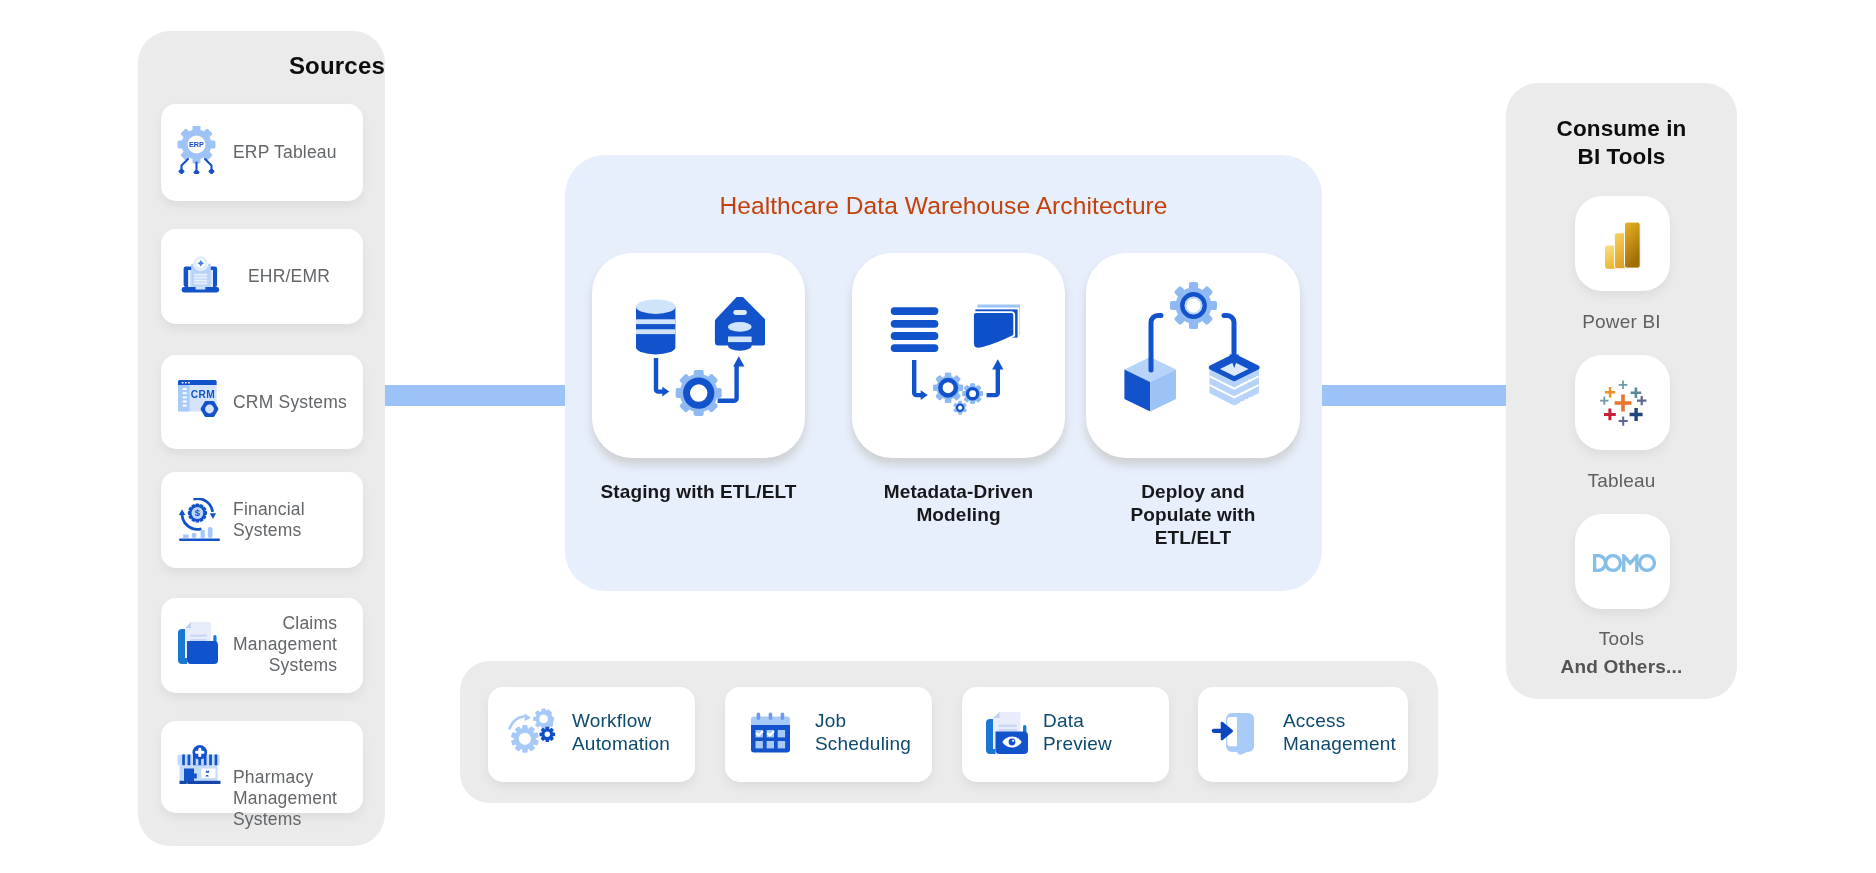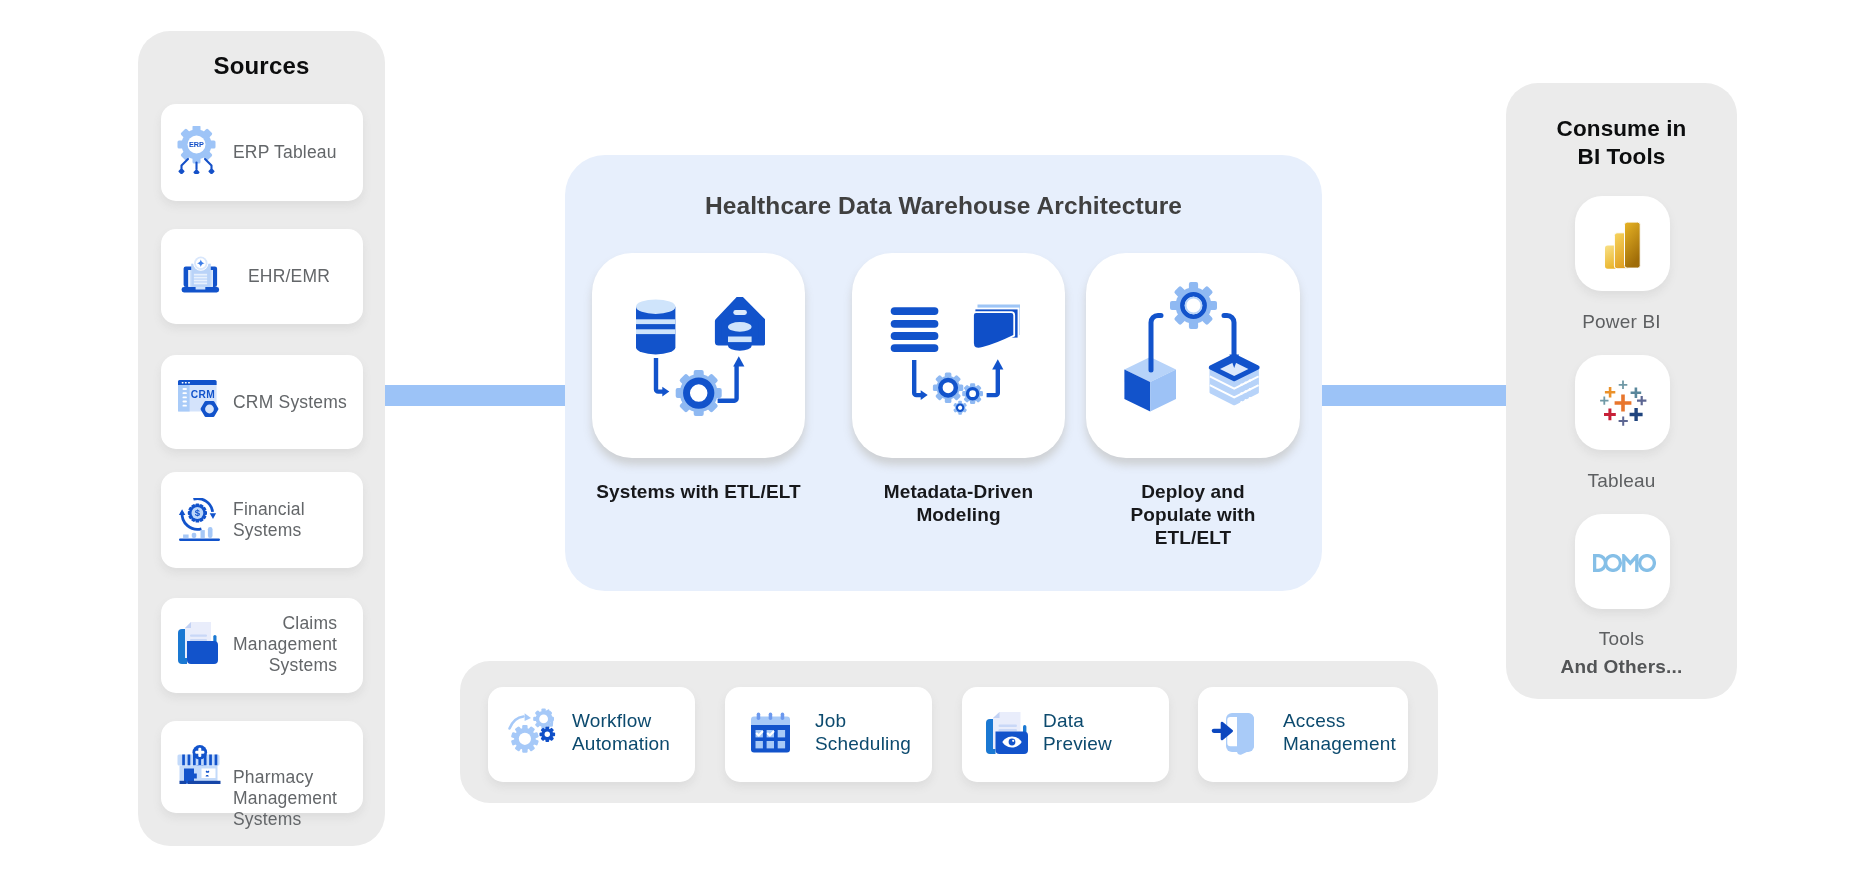--- a/index.html
+++ b/index.html
@@ -14,21 +14,21 @@
   .rlbl { position:absolute; font-size:19px; color:#5d5f61; text-align:center; width:231px; letter-spacing:0.2px; }
 </style>
 </head>
 <body>
 <div id="stage">
 
   <div class="abs" style="left:384px;top:385px;width:183px;height:21px;background:#9cc3f7"></div>
   <div class="abs" style="left:1322px;top:385px;width:184px;height:21px;background:#9cc3f7"></div>
 
   <div class="panel" style="left:138px;top:31px;width:247px;height:815px;border-radius:32px;"></div>
-  <div class="abs" style="left:138px;top:52px;width:247px;text-align:center;font-size:24px;font-weight:bold;color:#0c0d0e;letter-spacing:0.2px;">Sources</div>
+  <div class="abs" style="left:138px;top:52px;width:247px;text-align:right;font-size:24px;font-weight:bold;color:#0c0d0e;letter-spacing:0.2px;">Sources</div>
 
   <div class="card" style="left:161px;top:104px;width:202px;height:97px;border-radius:15px;"></div>
   <div class="card" style="left:161px;top:229px;width:202px;height:95px;border-radius:15px;"></div>
   <div class="card" style="left:161px;top:355px;width:202px;height:94px;border-radius:15px;"></div>
   <div class="card" style="left:161px;top:472px;width:202px;height:96px;border-radius:15px;"></div>
   <div class="card" style="left:161px;top:598px;width:202px;height:95px;border-radius:15px;"></div>
   <div class="card" style="left:161px;top:721px;width:202px;height:92px;border-radius:15px;"></div>
 
   <div class="abs srctxt" style="left:233px;top:142px;">ERP Tableau</div>
   <div class="abs srctxt" style="left:248px;top:266px;text-align:right;">EHR/EMR</div>
@@ -179,27 +179,27 @@
     <rect x="25.5" y="23.5" width="14" height="9.5" fill="#fff"></rect>
     <path d="M30.5,25.5 c0.5,1 1.5,1 2,0 c1,0.5 1,1.8 0,2.2 h-2 c-1,-0.4 -1,-1.7 0,-2.2 z" fill="#1253cb"></path>
     <path d="M31.2,30 c0.9,0 1.6,0.7 1.6,1.6 h-3.2 c0,-0.9 0.7,-1.6 1.6,-1.6 z" fill="#1253cb"></path>
     <rect x="8" y="23.5" width="10" height="15.2" fill="#1253cb"></rect>
     <rect x="18" y="28.5" width="2.8" height="5" fill="#1253cb"></rect>
     <rect x="12" y="35.8" width="32.5" height="3.2" fill="#1646a8"></rect>
     <rect x="3.5" y="35.8" width="6.5" height="3.2" fill="#1646a8"></rect>
   </svg>
 
   <div class="abs" style="left:565px;top:155px;width:757px;height:436px;border-radius:40px;background:#e7effc;"></div>
-  <div class="abs" style="left:565px;top:192px;width:757px;text-align:center;font-size:24.5px;font-weight:bold;color:#404040;letter-spacing:0.1px;">Healthcare Data Warehouse Architecture</div>
+  <div class="abs" style="left:565px;top:192px;width:757px;text-align:center;font-size:24.5px;font-weight:normal;color:#c2410c;letter-spacing:0.1px;">Healthcare Data Warehouse Architecture</div>
 
   <div class="card" style="left:592px;top:253px;width:213px;height:205px;border-radius:40px;box-shadow:0 7px 9px rgba(150,140,120,0.30);"></div>
   <div class="card" style="left:852px;top:253px;width:213px;height:205px;border-radius:40px;box-shadow:0 7px 9px rgba(150,140,120,0.30);"></div>
   <div class="card" style="left:1086px;top:253px;width:214px;height:205px;border-radius:40px;box-shadow:0 7px 9px rgba(150,140,120,0.30);"></div>
 
-  <div class="midlbl" style="left:592px;top:480px;width:213px;">Systems with ETL/ELT</div>
+  <div class="midlbl" style="left:592px;top:480px;width:213px;">Staging with ETL/ELT</div>
   <div class="midlbl" style="left:1086px;top:480px;width:214px;">Deploy and<br>Populate with<br>ETL/ELT</div>
   <div class="midlbl" style="left:852px;top:480px;width:213px;">Metadata-Driven<br>Modeling</div>
 
   <svg class="abs" style="left:634px;top:297px;" width="131" height="121" viewBox="0 0 131 121">
 
     <g>
       <path d="M2,9.7 v40.5 a19.7,7.2 0 0 0 39.4,0 v-40.5 z" fill="#1253cb"></path>
       <rect x="2" y="22.3" width="39.4" height="4.8" fill="#cfe4fb"></rect>
       <rect x="2" y="32.3" width="39.4" height="4.8" fill="#cfe4fb"></rect>
       <ellipse cx="21.7" cy="9.7" rx="19.7" ry="7.2" fill="#cfe4fb"></ellipse>

